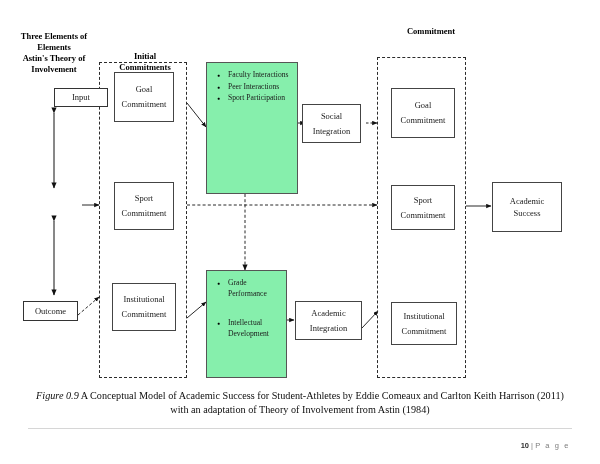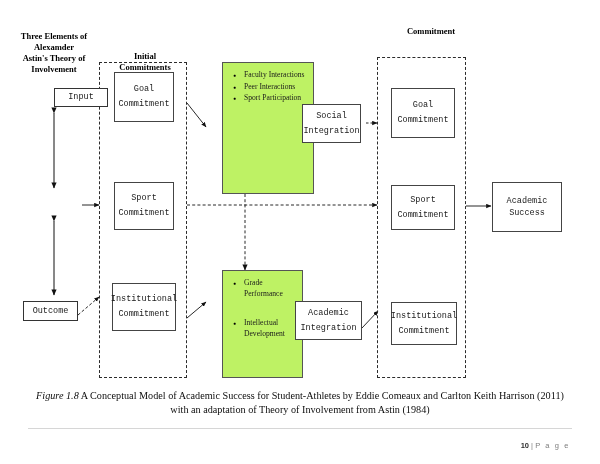--- a/index.html
+++ b/index.html
@@ -41,40 +41,39 @@
     border: 1.4px solid #444444;
     background: #ffffff;
     display: flex;
     flex-direction: column;
     align-items: center;
     justify-content: center;
     text-align: left;
     font-size: 8.5px;
     line-height: 15px;
     color: #1a1a1a;
-    font-family: Liberation Mono, monospace;
+    font-family: Liberation Serif, serif;
   }
   .node.thin {
     border: 1.2px solid #333333;
     line-height: 11px;
   }
   .node .ln { display: block; white-space: nowrap; }
 
   
   .region {
     border: 1.5px dashed #2b2b2b;
     background: transparent;
   }
 
   
   .listbox {
     border: 1.1px solid #555555;
-    background: #bef264;
+    background: #86efac;
     padding: 7px 6px 6px 8px;
-    margin-left: 16px;
   }
   .listbox ul {
     margin: 0;
     padding: 0 0 0 13px;
     list-style: none;
   }
   .listbox li {
     position: relative;
     font-size: 7.6px;
     line-height: 10.5px;
@@ -203,21 +202,21 @@
       <line x1="362" y1="328" x2="378" y2="311" stroke="#111111" stroke-width="0.9" marker-end="url(#ahs)"></line>
     </g>
 
     <g>
       <line x1="466" y1="206" x2="491" y2="206" stroke="#111111" stroke-width="0.9" marker-end="url(#ahs)"></line>
     </g>
   </svg>
 
   <div class="abs col-header" style="left:6px; top:31px; width:96px;">
     <div>Three Elements of</div>
-    <div>Alexamder</div>
+    <div>Elements</div>
     <div>Astin's Theory of</div>
     <div>Involvement</div>
   </div>
 
   <div class="abs col-header" style="left:103px; top:31px; width:84px;margin-top:20px;">
     <div>Initial</div>
     <div>Commitments</div>
   </div>
 
 
@@ -292,21 +291,21 @@
     <span class="ln">Institutional</span>
     <span class="ln">Commitment</span>
   </div>
 
   <div class="abs node" style="left:492px; top:182px; width:70px; height:50px; line-height:12px;">
     <span class="ln">Academic</span>
     <span class="ln">Success</span>
   </div>
 
   <div id="caption">
-    <span class="figlabel">Figure 1.8</span><span> A Conceptual Model of Academic Success for Student-Athletes by Eddie Comeaux and Carlton Keith Harrison (2011) with an adaptation of Theory of Involvement from Astin (1984)</span>
+    <span class="figlabel">Figure 0.9</span><span> A Conceptual Model of Academic Success for Student-Athletes by Eddie Comeaux and Carlton Keith Harrison (2011) with an adaptation of Theory of Involvement from Astin (1984)</span>
   </div>
 
   <div id="footer-rule"></div>
   <div id="footer">
     <span class="pgnum">10</span>
     <span>|</span>
     <span class="pgword">P a g e</span>
   </div>
 
 </div>

